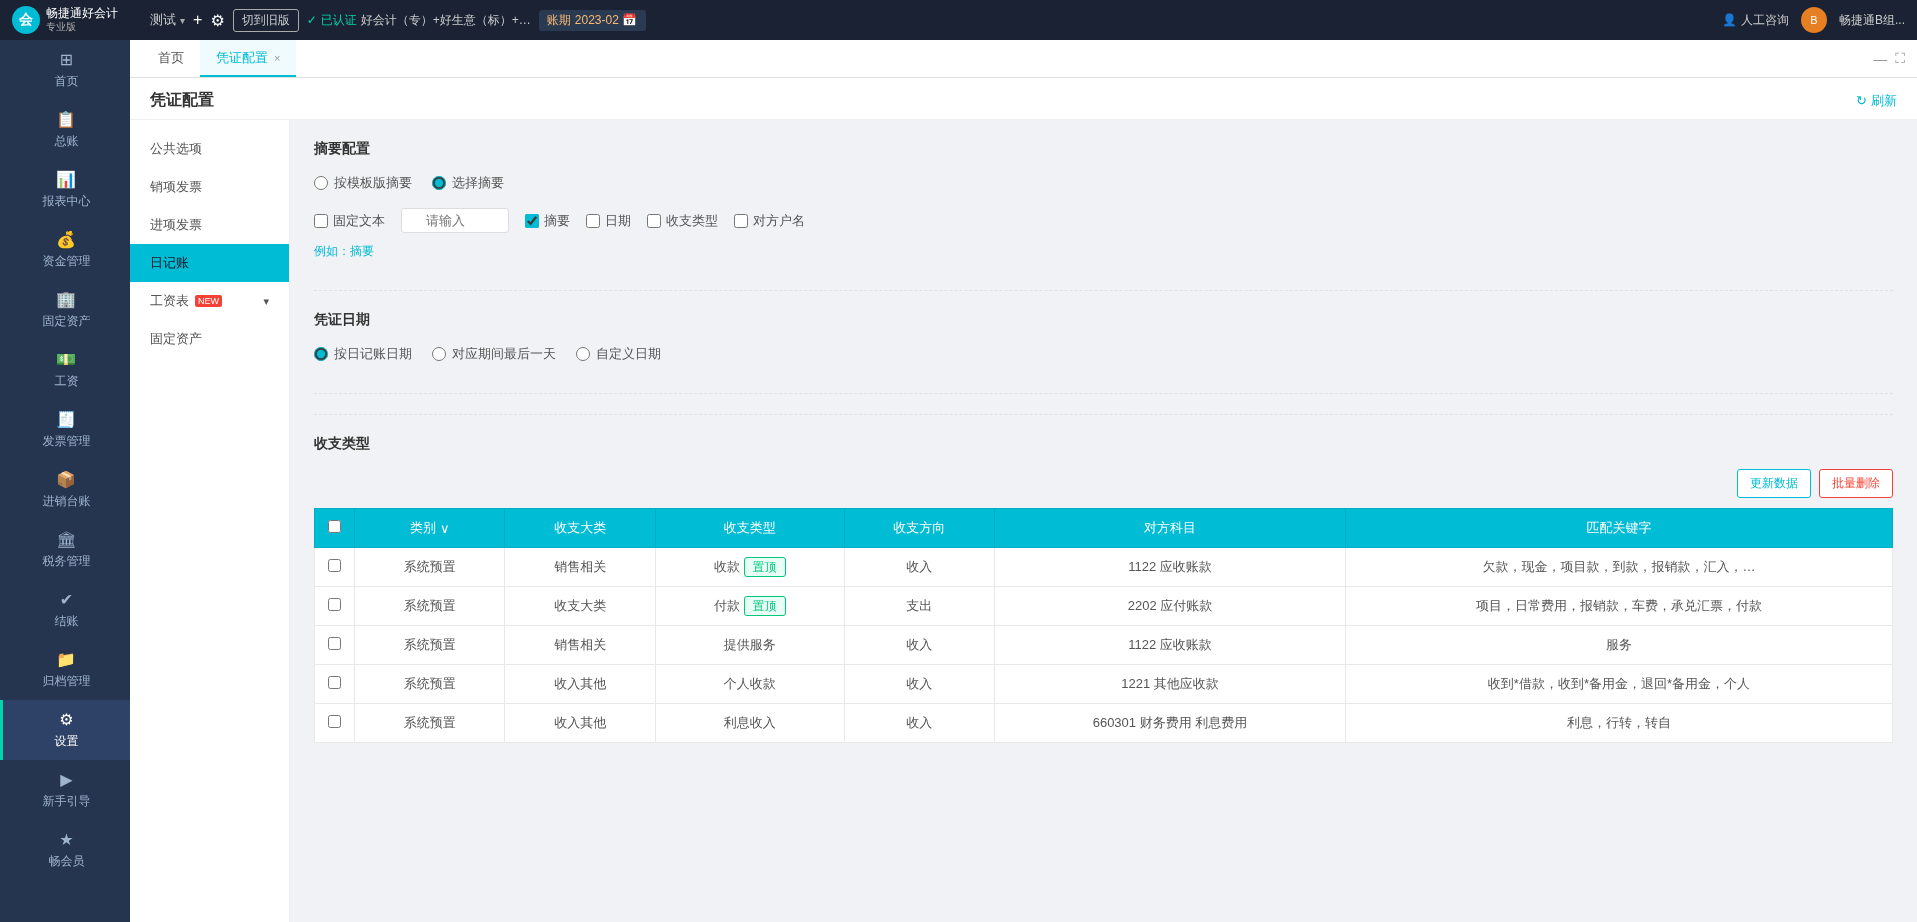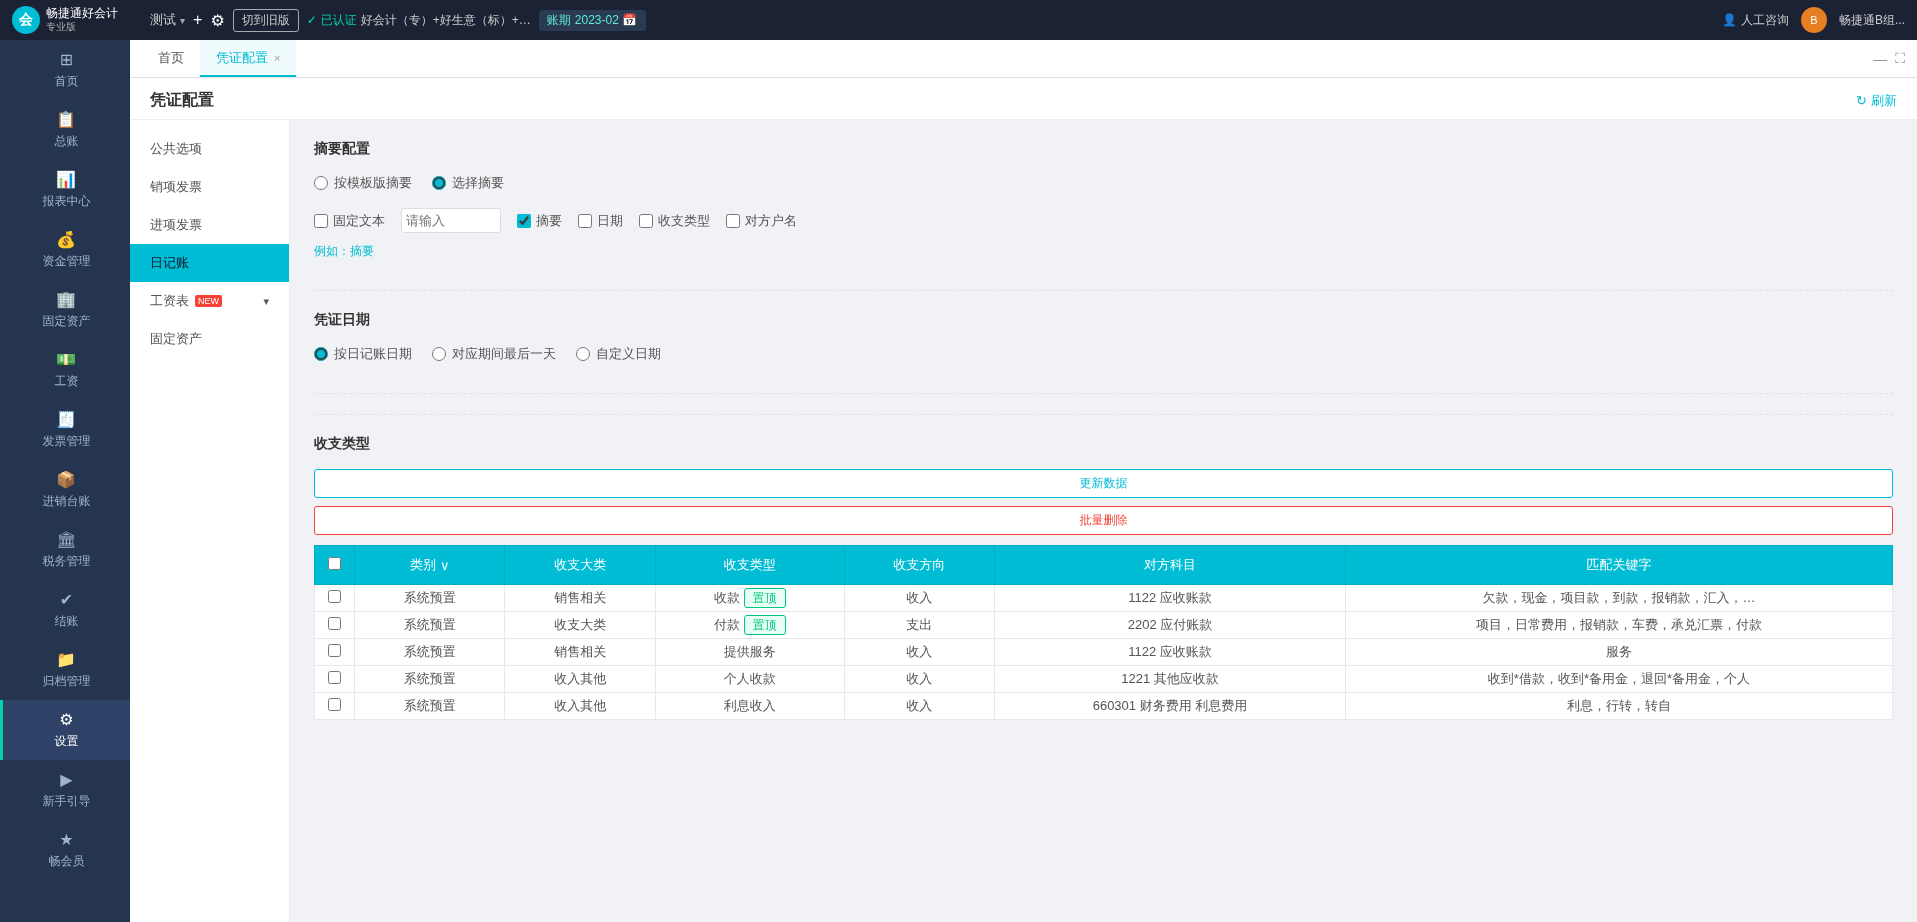--- a/index.html
+++ b/index.html
@@ -79,21 +79,21 @@
     .status-badges {
       display: flex;
       align-items: center;
       gap: 4px;
       font-size: 12px;
     }
     .badge-certified { color: #00d4aa; }
     .badge-text { color: #ccc; }
     .period-badge {
       background: #2a3a50;
-      color: #5eead4;
+      color: #fdba74;
       padding: 2px 8px;
       border-radius: 3px;
       font-size: 12px;
       display: flex;
       align-items: center;
       gap: 4px;
     }
 
     .header-right {
       display: flex;
@@ -339,24 +339,24 @@
       cursor: pointer;
     }
     .checkbox-input {
       width: 14px;
       height: 14px;
       accent-color: #00bcd4;
       cursor: pointer;
     }
     .text-input-inline {
       border: 1px solid #ddd;
-      padding: 4px 4px;
+      padding: 4px 24px;
       border-radius: 3px;
       font-size: 13px;
-      width: 100px;
+      width: 108px;
       color: #999;
     }
     .example-text {
       color: #00bcd4;
       font-size: 12px;
       margin-top: 6px;
     }
 
     
     .divider {
@@ -364,21 +364,20 @@
       border-top: 1px dashed #e0e0e0;
       margin: 20px 0;
     }
 
     
     .table-header-row {
       display: flex;
       justify-content: flex-end;
       margin-bottom: 10px;
       gap: 8px;
-      flex-direction: column;
     }
     .action-btn {
       padding: 5px 12px;
       border-radius: 3px;
       font-size: 12px;
       cursor: pointer;
       border: 1px solid;
     }
     .btn-outline-cyan {
       border-color: #00bcd4;
@@ -399,21 +398,21 @@
     }
     .data-table th {
       background: #00bcd4;
       color: white;
       padding: 10px 12px;
       text-align: center;
       font-weight: normal;
       border: 1px solid #00adc4;
     }
     .data-table td {
-      padding: 4px 12px;
+      padding: 10px 12px;
       border: 1px solid #e8e8e8;
       text-align: center;
       background: #fff;
       color: #555;
     }
 
     .th-checkbox { width: 40px; }
     .td-checkbox { width: 40px; }
 
     .badge-top {

